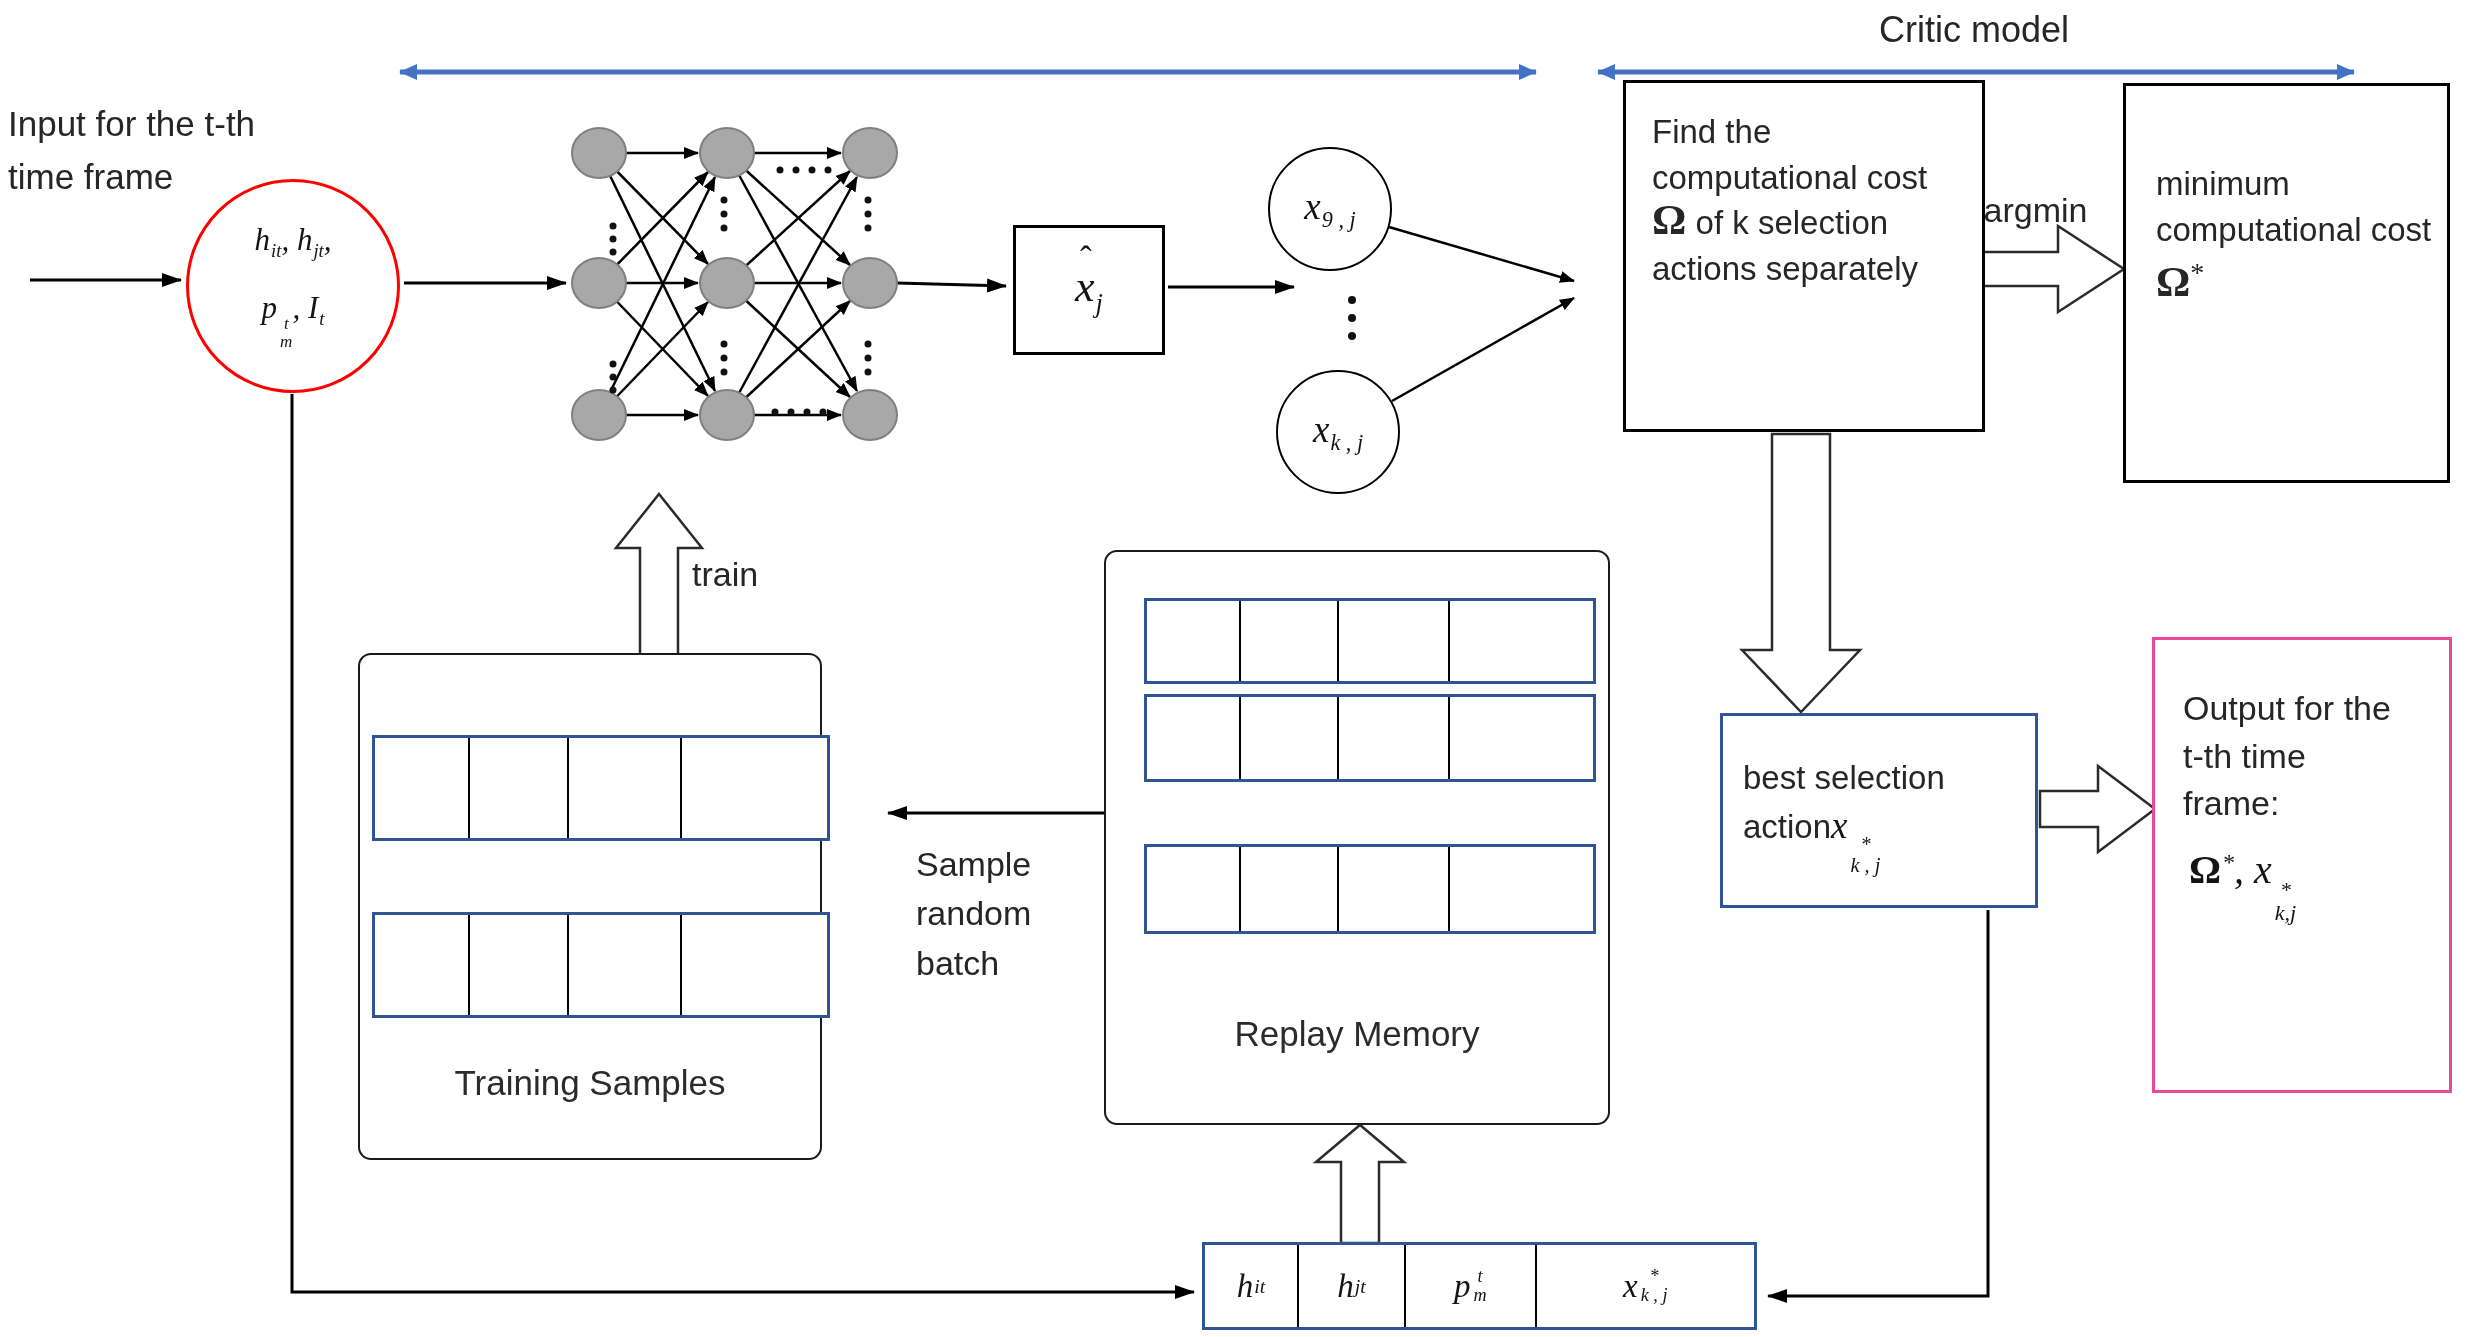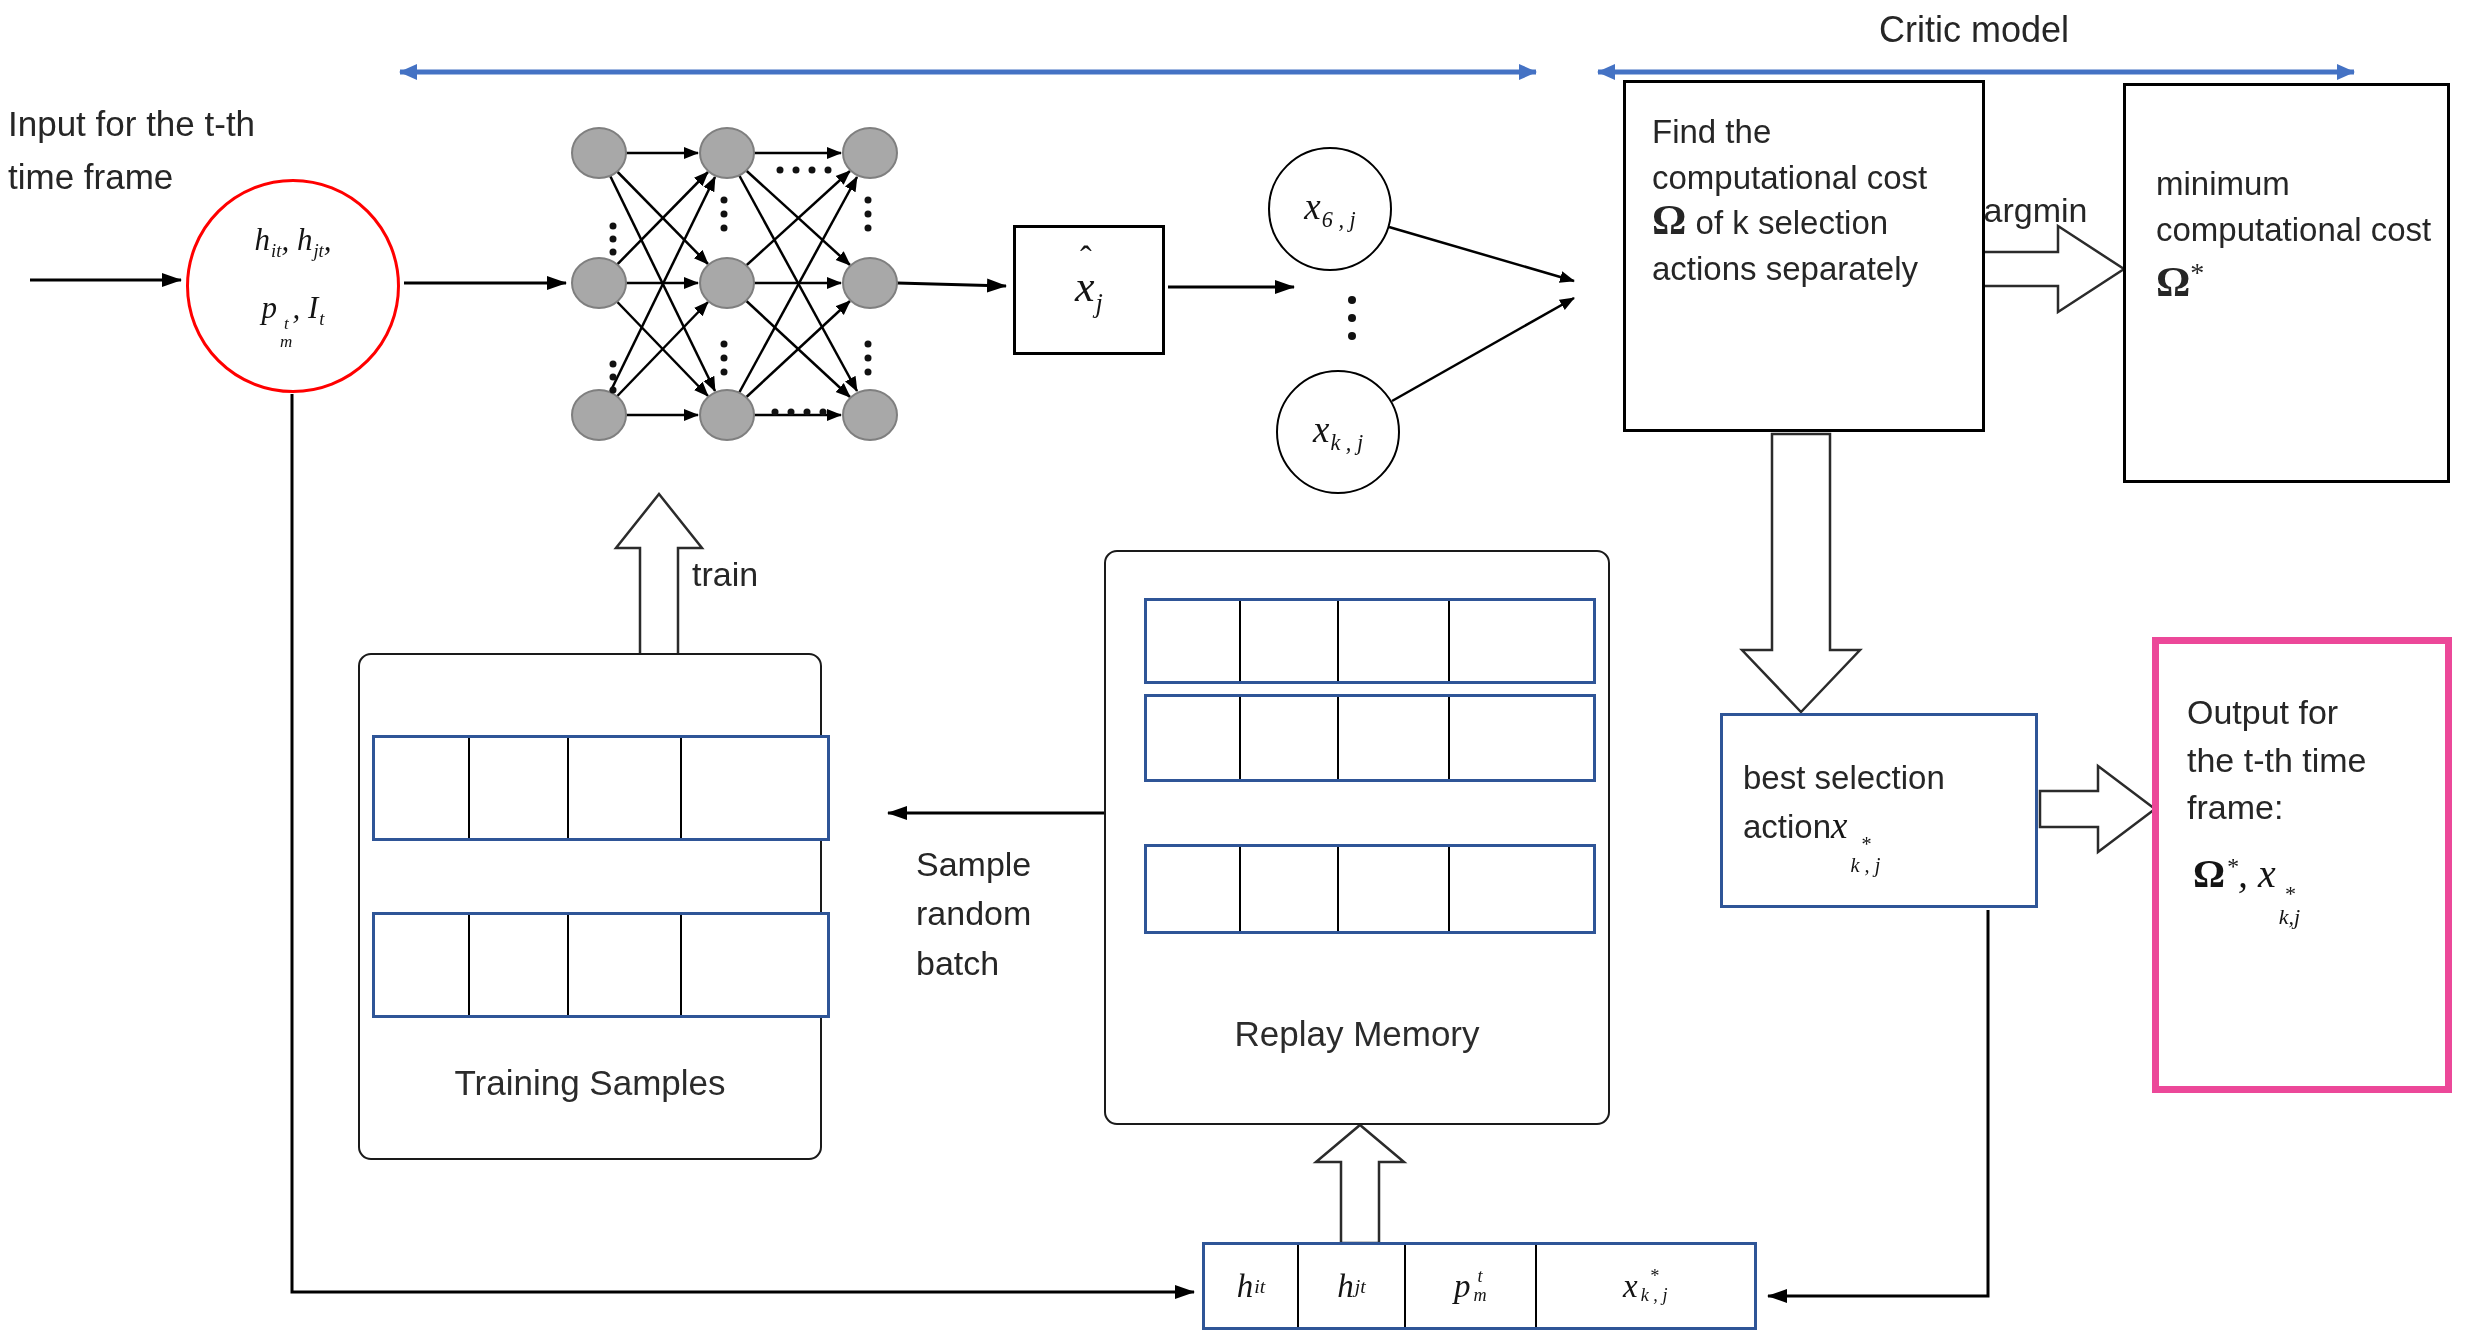--- a/index.html
+++ b/index.html
@@ -187,21 +187,21 @@
           <span>m</span>
         </span><span>, </span><span>I</span><span class="msub">t</span></div>
   </div>
 
   <div class="el box" style="left:1013px;top:225px;width:152px;height:130px;display:flex;
        align-items:center;justify-content:center;">
     <div class="math" style="font-size:44px;"><span class="mhat"><span class="hat">ˆ</span><span>x</span></span><span class="msub">j</span></div>
   </div>
 
   <div class="el circ" style="left:1268px;top:147px;width:124px;height:124px;border:2.5px solid #000;">
-    <div class="math" style="font-size:37px;"><span>x</span><span class="msub">6 , j</span></div>
+    <div class="math" style="font-size:37px;"><span>x</span><span class="msub">9 , j</span></div>
   </div>
   <div class="el circ" style="left:1276px;top:370px;width:124px;height:124px;border:2.5px solid #000;">
     <div class="math" style="font-size:37px;"><span>x</span><span class="msub">k , j</span></div>
   </div>
 
   <div class="el box lbl" style="left:1583px;top:80px;width:362px;height:352px;
        padding:26px 30px 0 26px;font-size:33px;line-height:1.38;margin-left:40px;">
     <span>Find the computational cost </span><span class="omega">Ω</span><span> of k selection actions separately</span>
   </div>
 
@@ -214,21 +214,21 @@
 
   <div class="el lbl" style="left:1720px;top:713px;width:318px;height:195px;background:#fff;
        border:3px solid #2F5597;box-sizing:border-box;padding:40px 15px 0 20px;font-size:33px;line-height:1.35;">
     <span>best selection action</span><span class="math" style="font-size:37px;"><span>x</span><span class="mstack">
           <span>*</span>
           <span>k , j</span>
         </span></span>
   </div>
 
   <div class="el lbl" style="left:2152px;top:637px;width:300px;height:456px;background:#fff;
-       border:7px solid #ec4899;box-sizing:border-box;padding:45px 55px 0 28px;font-size:34px;line-height:1.4;">
+       border:3px solid #ec4899;box-sizing:border-box;padding:45px 55px 0 28px;font-size:34px;line-height:1.4;">
     <div>Output for the t-th time frame:</div>
     <div class="math" style="font-size:40px;margin-top:14px;margin-left:6px;"><span class="mb">Ω</span><span class="msup">*</span><span>, </span><span>x</span><span class="mstack">
           <span>*</span>
           <span>k,j</span>
         </span></div>
   </div>
 
   <div class="el rbox" style="left:358px;top:653px;width:464px;height:507px;">
     <div class="bluerow" style="left:12px;top:80px;width:458px;height:106px;">
       <div class="rcell rw1"></div>

